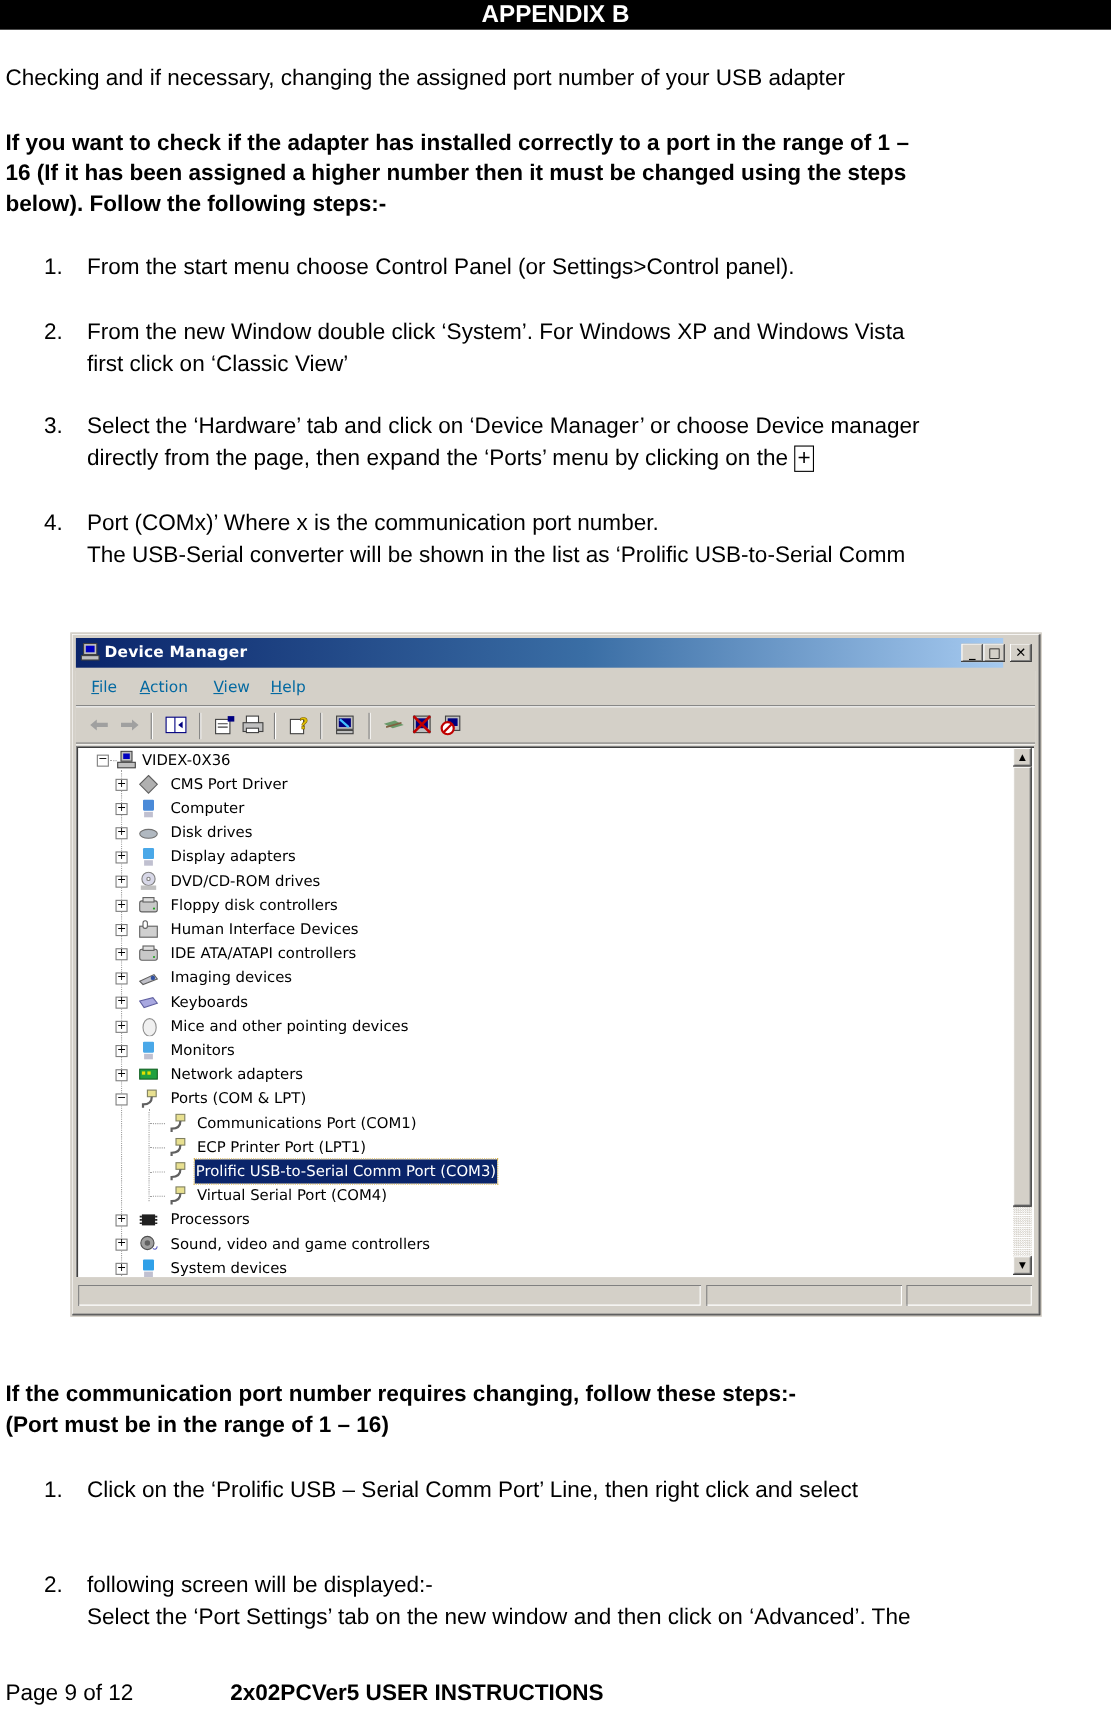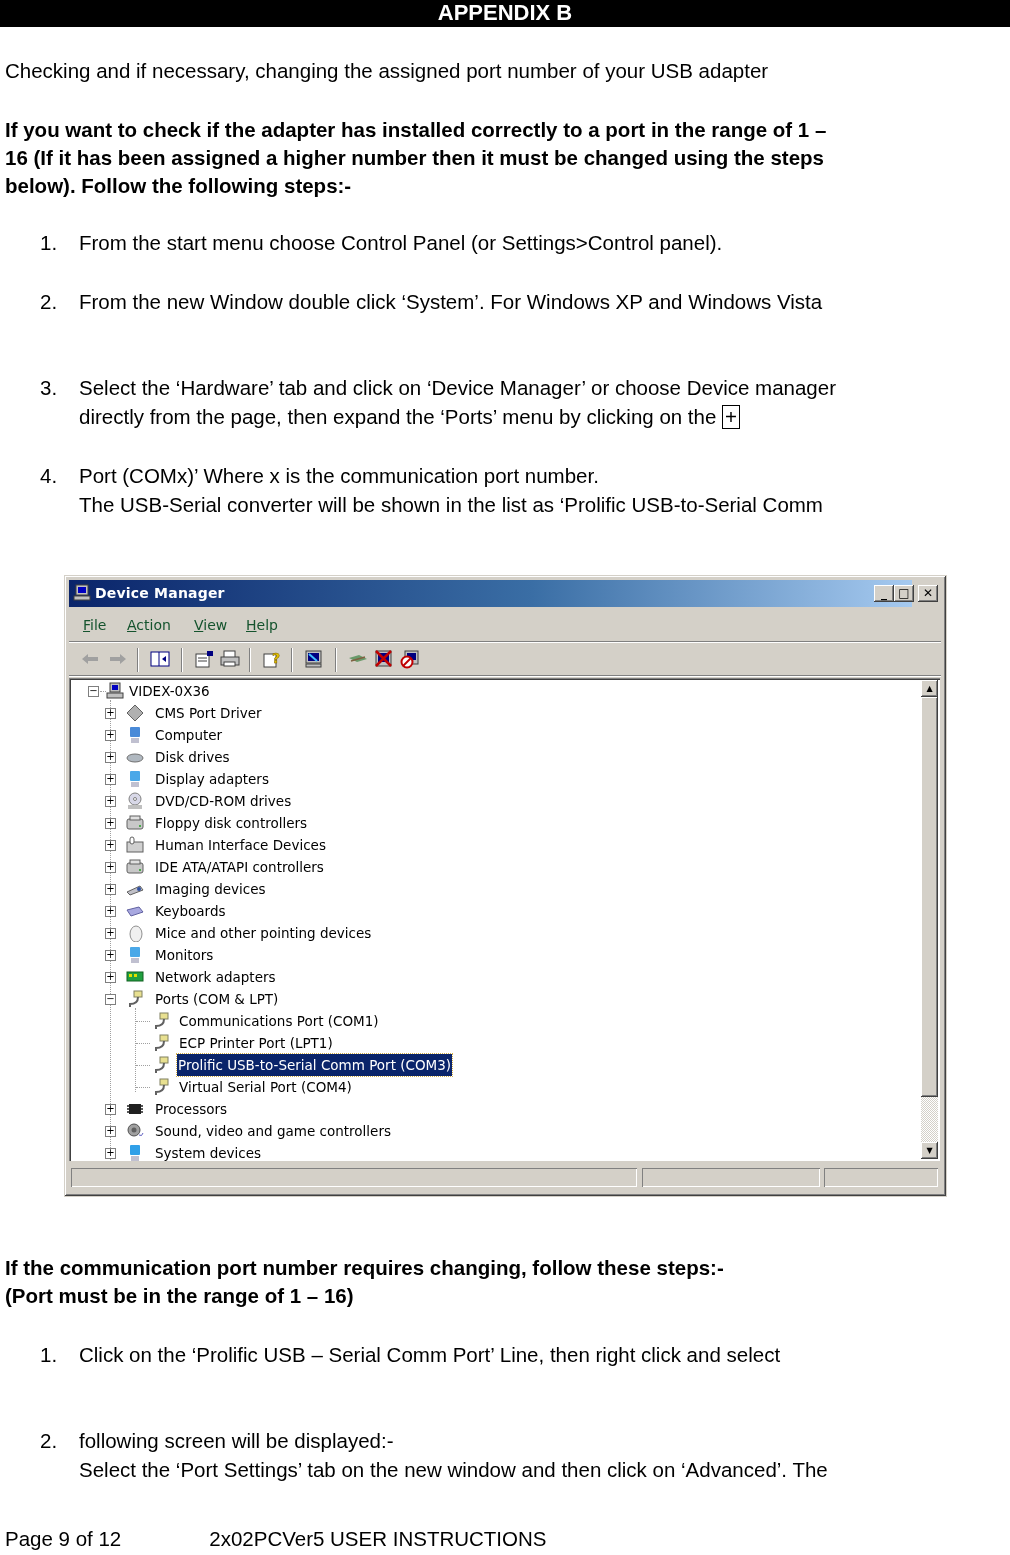--- a/index.html
+++ b/index.html
@@ -7,37 +7,37 @@
          font-family:"Liberation Sans", sans-serif; color:#000; }
   .banner { position:absolute; left:0; top:0; width:1010px; height:27px; background:#000;
             color:#fff; font-weight:bold; font-size:22px; text-align:center; line-height:26px; }
   .p { position:absolute; left:5px; font-size:20.5px; line-height:28px; }
   .b { font-weight:bold; }
   .li { position:absolute; left:40px; width:965px; font-size:20.5px; line-height:29px; }
   .li .num { position:absolute; left:0; top:0; }
   .li .txt { margin-left:39px; display:block; }
   .plusbox { display:inline-block; border:1px solid #000; padding:0 2px; line-height:22px; }
   .footer { position:absolute; left:5px; top:1527px; font-size:20.5px; }
-  .footer span.doc { margin-left:88px; }
+  .footer span.doc { margin-left:88px;font-weight:bold; }
 
   
   .win { position:absolute; left:64px; top:575px; width:881px; height:620px; background:#d4d0c8;
          border:1px solid #d4d0c8; box-shadow: inset -1px -1px 0 #404040, inset 1px 1px 0 #fff, inset -2px -2px 0 #808080;
          font-family:"DejaVu Sans", sans-serif; font-size:13px; }
   .titlebar { position:absolute; left:4px; top:4px; width:843px; height:27px;
               background:linear-gradient(to right, #0a246a 0%, #3a6ea5 55%, #a6caf0 100%);
               color:#fff; font-weight:bold; font-size:14px; }
   .titlebar .ticon { position:absolute; left:4px; top:4px; width:18px; height:18px; }
   .titlebar .ttext { position:absolute; left:26px; top:5px; letter-spacing:0.2px; }
   .tbtn { position:absolute; top:5px; width:20px; height:17px; background:#d4d0c8;
           box-shadow: inset -1px -1px 0 #404040, inset 1px 1px 0 #fff, inset -2px -2px 0 #808080;
           color:#000; font-weight:bold; font-size:12px; text-align:center; line-height:17px; }
   .menubar { position:absolute; left:4px; top:33px; width:872px; height:32px; border-bottom:1px solid #808080;
              box-shadow: 0 1px 0 #fff; }
-  .menu-item { position:absolute; top:8px; font-size:14px; color:#14532d; }
+  .menu-item { position:absolute; top:8px; font-size:14px; color:#0369a1; }
   .menu-item u { text-decoration:underline; }
   .toolbar { position:absolute; left:4px; top:67px; width:872px; height:32px; border-bottom:1px solid #808080;
              box-shadow:0 1px 0 #fff; }
   .tb { position:absolute; top:6px; width:22px; height:20px; }
   .tbsep { position:absolute; top:5px; width:1px; height:24px; background:#808080; box-shadow:1px 0 0 #fff; }
 
   .treepane { position:absolute; left:4px; top:102px; width:871px; height:483px; background:#fff;
               box-shadow: inset 1px 1px 0 #808080, inset 2px 2px 0 #404040; overflow:hidden; }
   .row { position:absolute; height:22px; line-height:22px; font-size:13.5px; white-space:nowrap; }
   .row .exp { position:absolute; top:6px; width:9px; height:9px; border:1px solid #7f7f7f; background:#fff;
@@ -70,20 +70,21 @@
 <div class="p b" style="top:144px">16 (If it has been assigned a higher number then it must be changed using the steps</div>
 <div class="p b" style="top:172px">below). Follow the following steps:-</div>
 
 <div class="li" style="top:228px">
   <span class="num">1.</span>
   <span class="txt">From the start menu choose Control Panel (or Settings&gt;Control panel).</span>
 </div>
 <div class="li" style="top:287px">
   <span class="num">2.</span>
   <span class="txt">From the new Window double click ‘System’. For Windows XP and Windows Vista</span>
+  <span class="txt">first click on ‘Classic View’</span>
 </div>
 <div class="li" style="top:373px">
   <span class="num">3.</span>
   <span class="txt">Select the ‘Hardware’ tab and click on ‘Device Manager’ or choose Device manager</span>
   <span class="txt"><span>directly from the page, then expand the ‘Ports’ menu by clicking on the</span> <span class="plusbox">+</span></span>
 </div>
 <div class="li" style="top:461px">
   <span class="num">4.</span>
   <span class="txt">Port (COMx)’ Where x is the communication port number.</span>
   <span class="txt">The USB-Serial converter will be shown in the list as ‘Prolific USB-to-Serial Comm</span>

